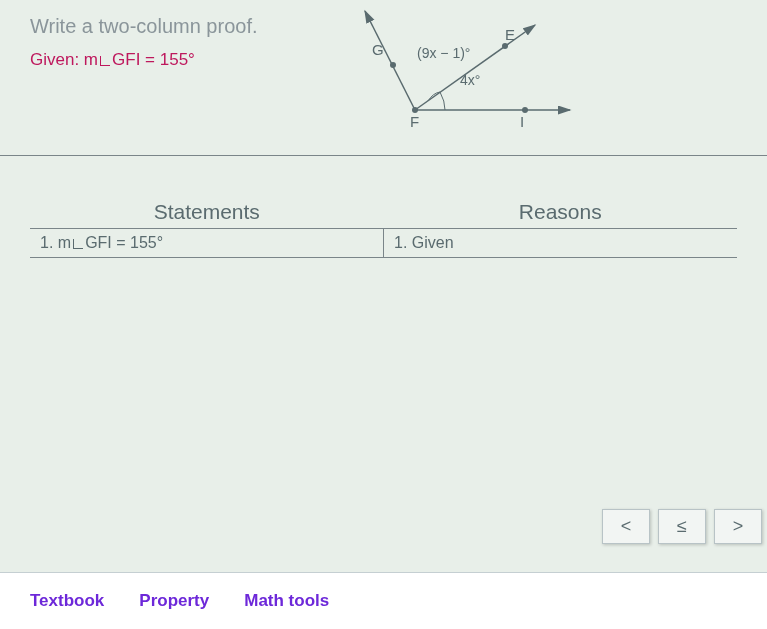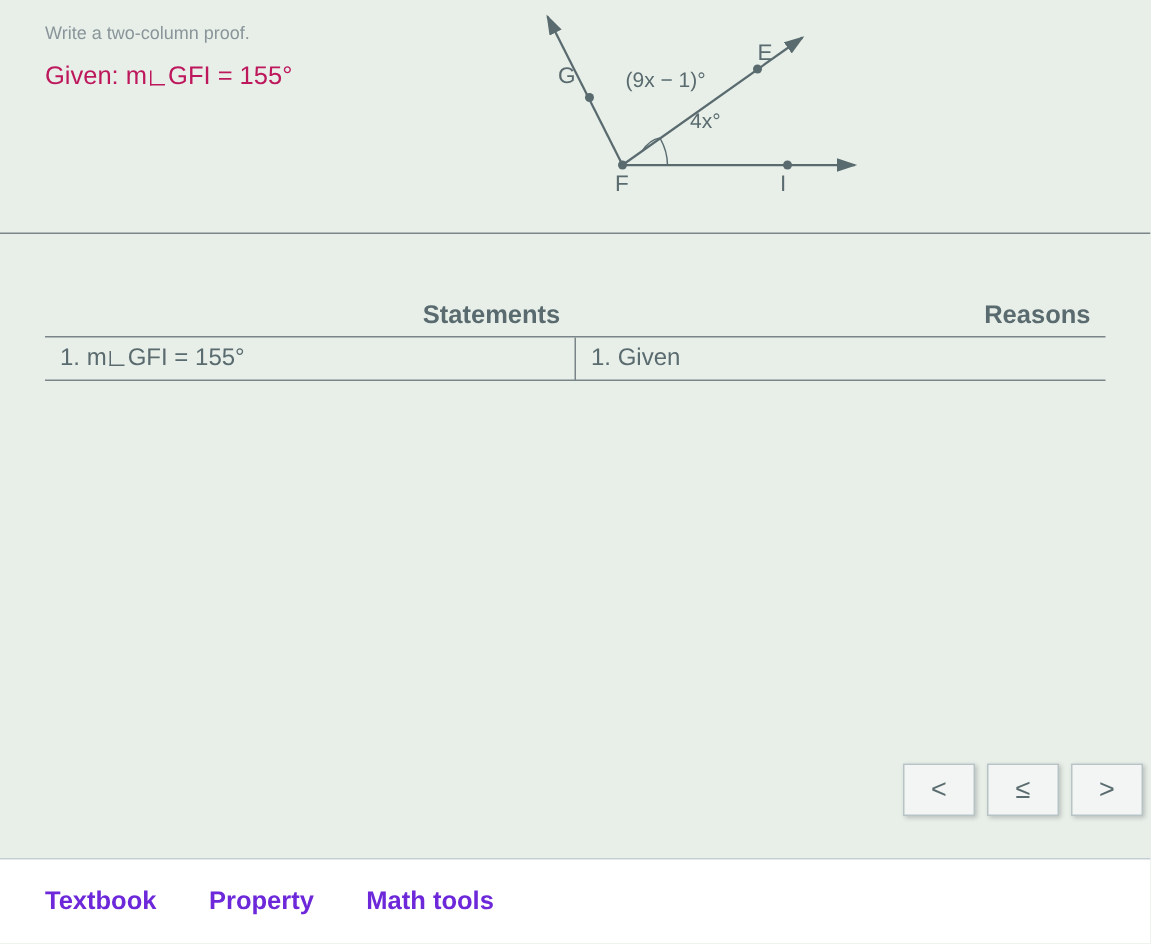--- a/index.html
+++ b/index.html
@@ -21,21 +21,21 @@
     }
     .header-row {
       display: flex;
       align-items: flex-start;
       margin-bottom: 15px;
     }
     .instructions {
       flex: 0 0 280px;
     }
     .title {
-      font-size: 12px;
+      font-size: 20px;
       color: #8a959a;
       margin-bottom: 12px;
     }
     .given, .prove {
       font-size: 17px;
       color: #be185d;
       margin-bottom: 5px;
     }
     .angle {
       display: inline-block;
@@ -62,25 +62,25 @@
       margin: 30px 0 40px -30px;
       width: calc(100% + 60px);
     }
     .proof-table {
       width: 100%;
       border-collapse: collapse;
       font-size: 16px;
       color: #5a6b6f;
     }
     .proof-table th {
-      text-align: right;
-      font-weight: bold;
+      text-align: center;
+      font-weight: normal;
       padding: 4px 10px;
       border-bottom: 1.5px solid #7a8589;
-      font-size: 17px;
+      font-size: 21px;
     }
     .proof-table td {
       padding: 5px 10px;
       border-bottom: 1px solid #7a8589;
     }
     .proof-table td:first-child {
       border-right: 1.5px solid #7a8589;
       width: 50%;
     }
     .input-box {

